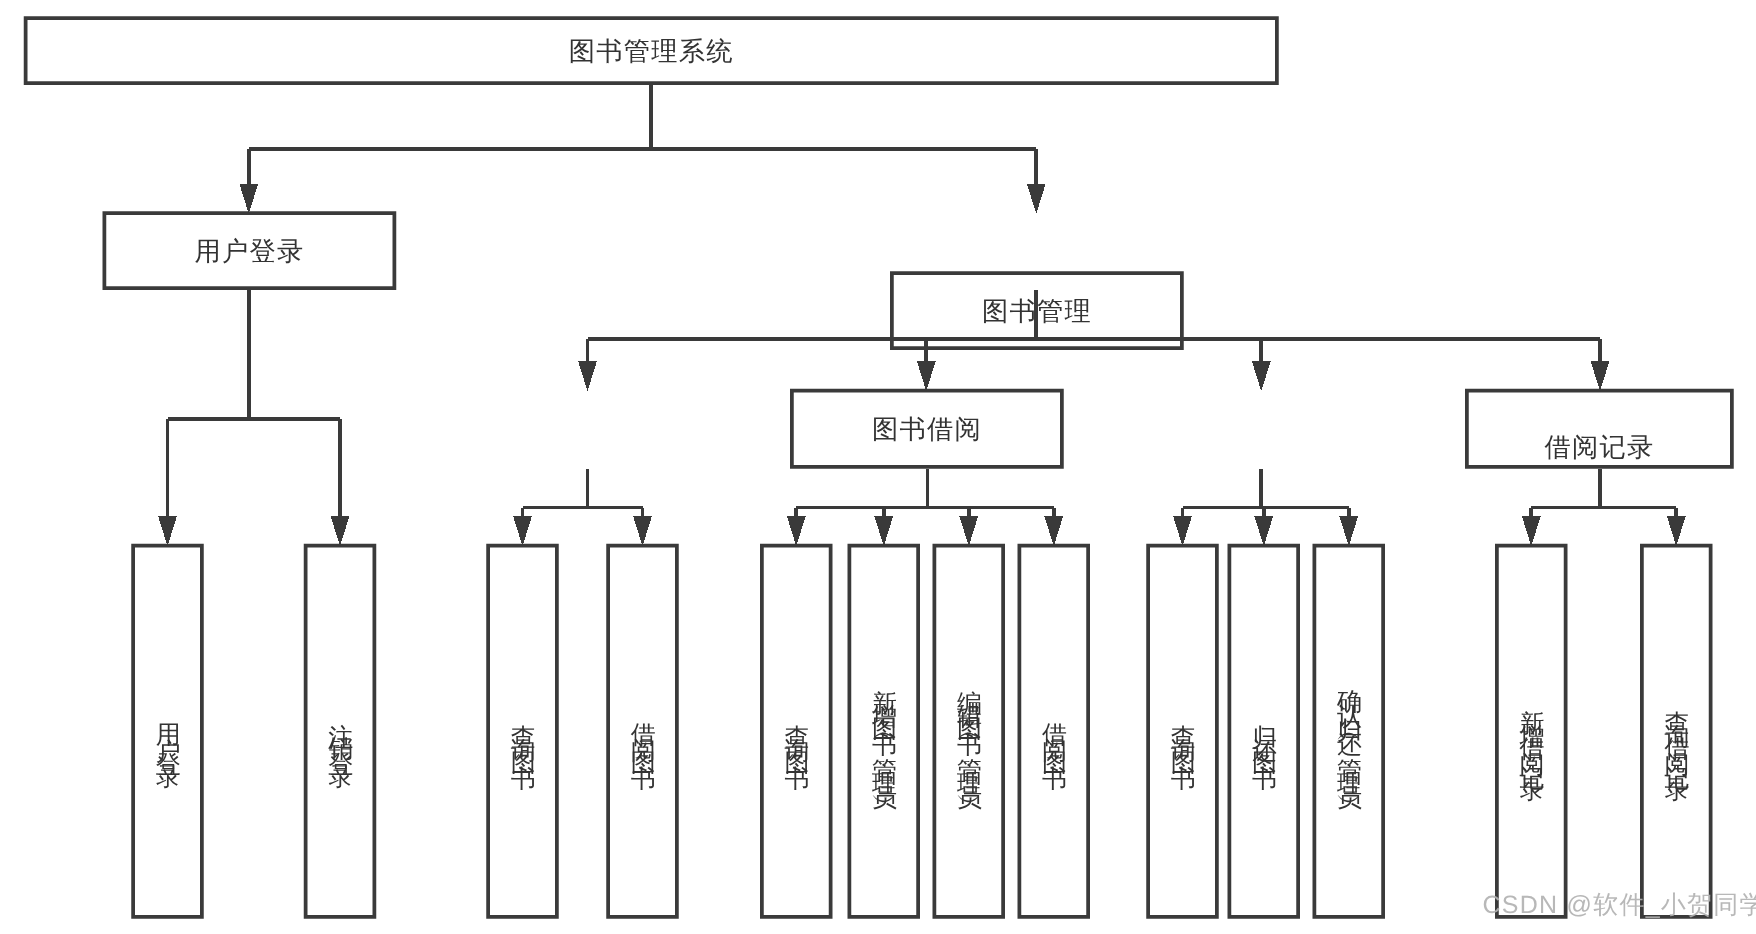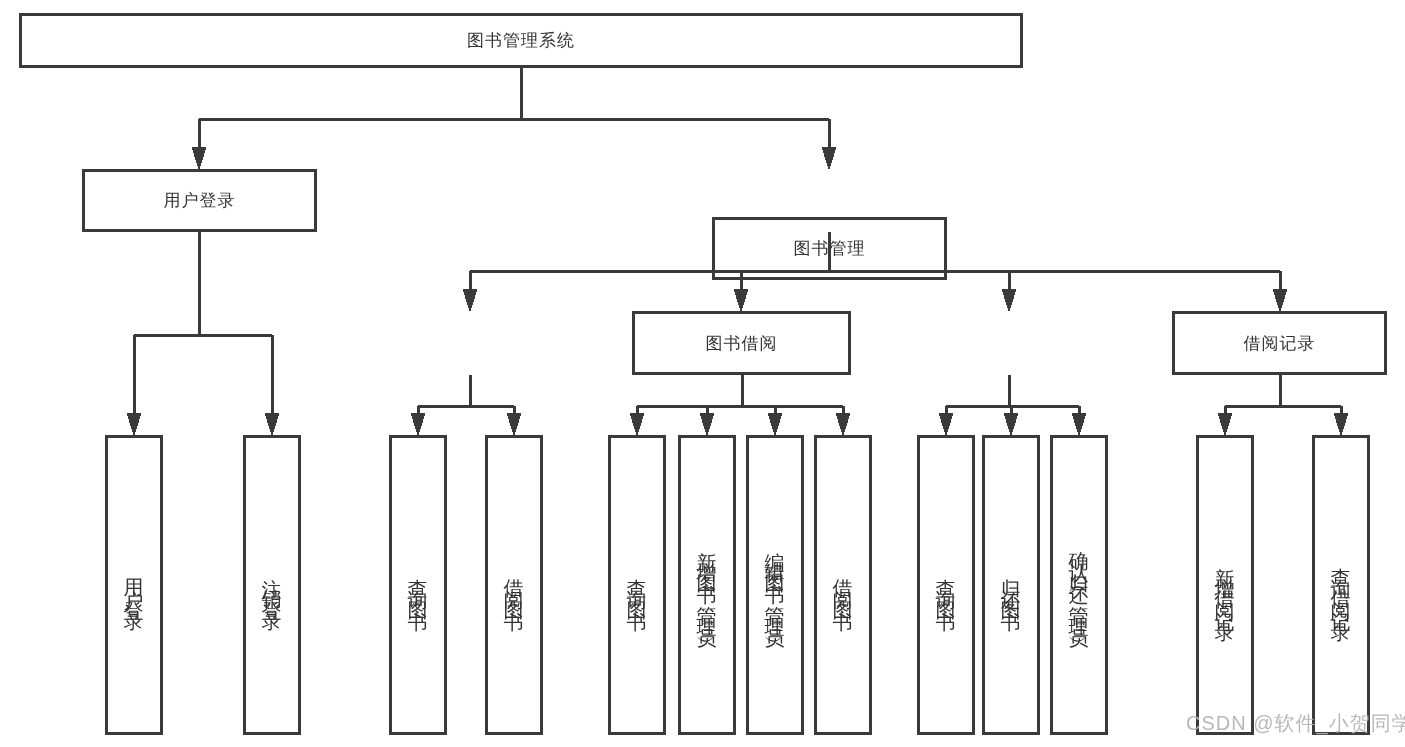--- a/index.html
+++ b/index.html
@@ -15,21 +15,21 @@
     position: absolute;
     box-sizing: border-box;
     border: 3px solid #3a3a3a;
     background: #ffffff;
     display: flex;
     align-items: center;
     justify-content: center;
     color: #333333;
   }
   .node.h span {
-    font-size: 17px;
+    font-size: 21px;
     letter-spacing: 1px;
     white-space: nowrap;
   }
   .node.v span {
     writing-mode: vertical-rl;
     text-orientation: mixed;
     font-size: 20px;
     letter-spacing: 11px;
     line-height: 1;
     white-space: nowrap;
@@ -120,21 +120,21 @@
   <div class="node h" style="left:82px; top:169px; width:235px; height:63px;">
     <span>用户登录</span>
   </div>
   <div class="node h" style="left:712px; top:169px; width:235px; height:63px;margin-top:48px;">
     <span>图书管理</span>
   </div>
 
   <div class="node h" style="left:632px; top:311px; width:219px; height:64px;">
     <span>图书借阅</span>
   </div>
-  <div class="node h" style="left:1172px; top:311px; width:215px; height:64px;">
+  <div class="node h" style="left:1172px; top:311px; width:215px; height:64px;align-items:flex-end;">
     <span>借阅记录</span>
   </div>
 
   <div class="node v" style="left:105px; top:435px; width:58px; height:300px;">
     <span>用户登录</span>
   </div>
   <div class="node v" style="left:243px; top:435px; width:58px; height:300px;">
     <span>注销登录</span>
   </div>
 

